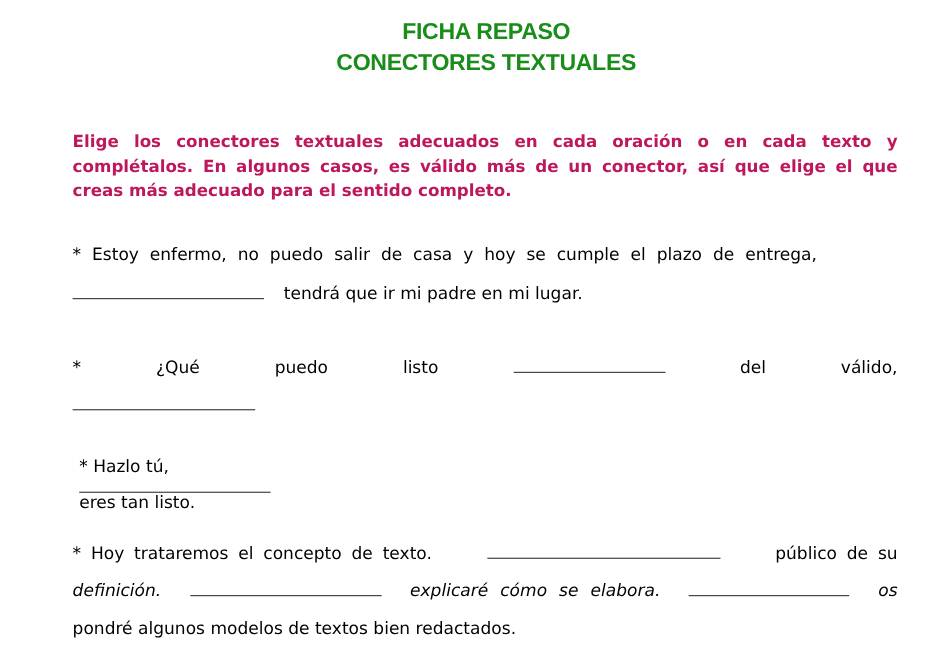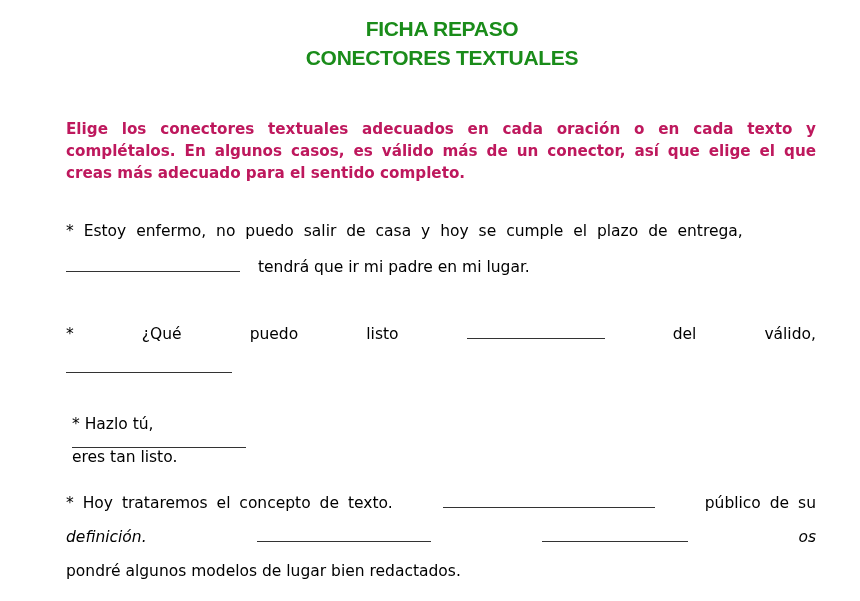--- a/index.html
+++ b/index.html
@@ -92,16 +92,17 @@
 </div>
 
 <div class="line just" style="top:493px;">
   <span style="word-spacing:4px;">* Hoy trataremos el concepto de texto.</span>
   <span class="blank" style="width:212px;"></span>
   <span style="word-spacing:4px;">público de su</span>
 </div>
 <div class="line just" style="top:527px;font-style:italic;">
   <span>definición.</span>
   <span class="blank" style="width:174px;"></span>
+  <span style="word-spacing:6px;">explicaré cómo se elabora.</span>
   <span class="blank" style="width:146px;"></span>
   <span>os</span>
 </div>
-<div class="line" style="top:562px;">pondré algunos modelos de lugar bien redactados.</div>
+<div class="line" style="top:562px;">pondré algunos modelos de textos bien redactados.</div>
 
 </body></html>

